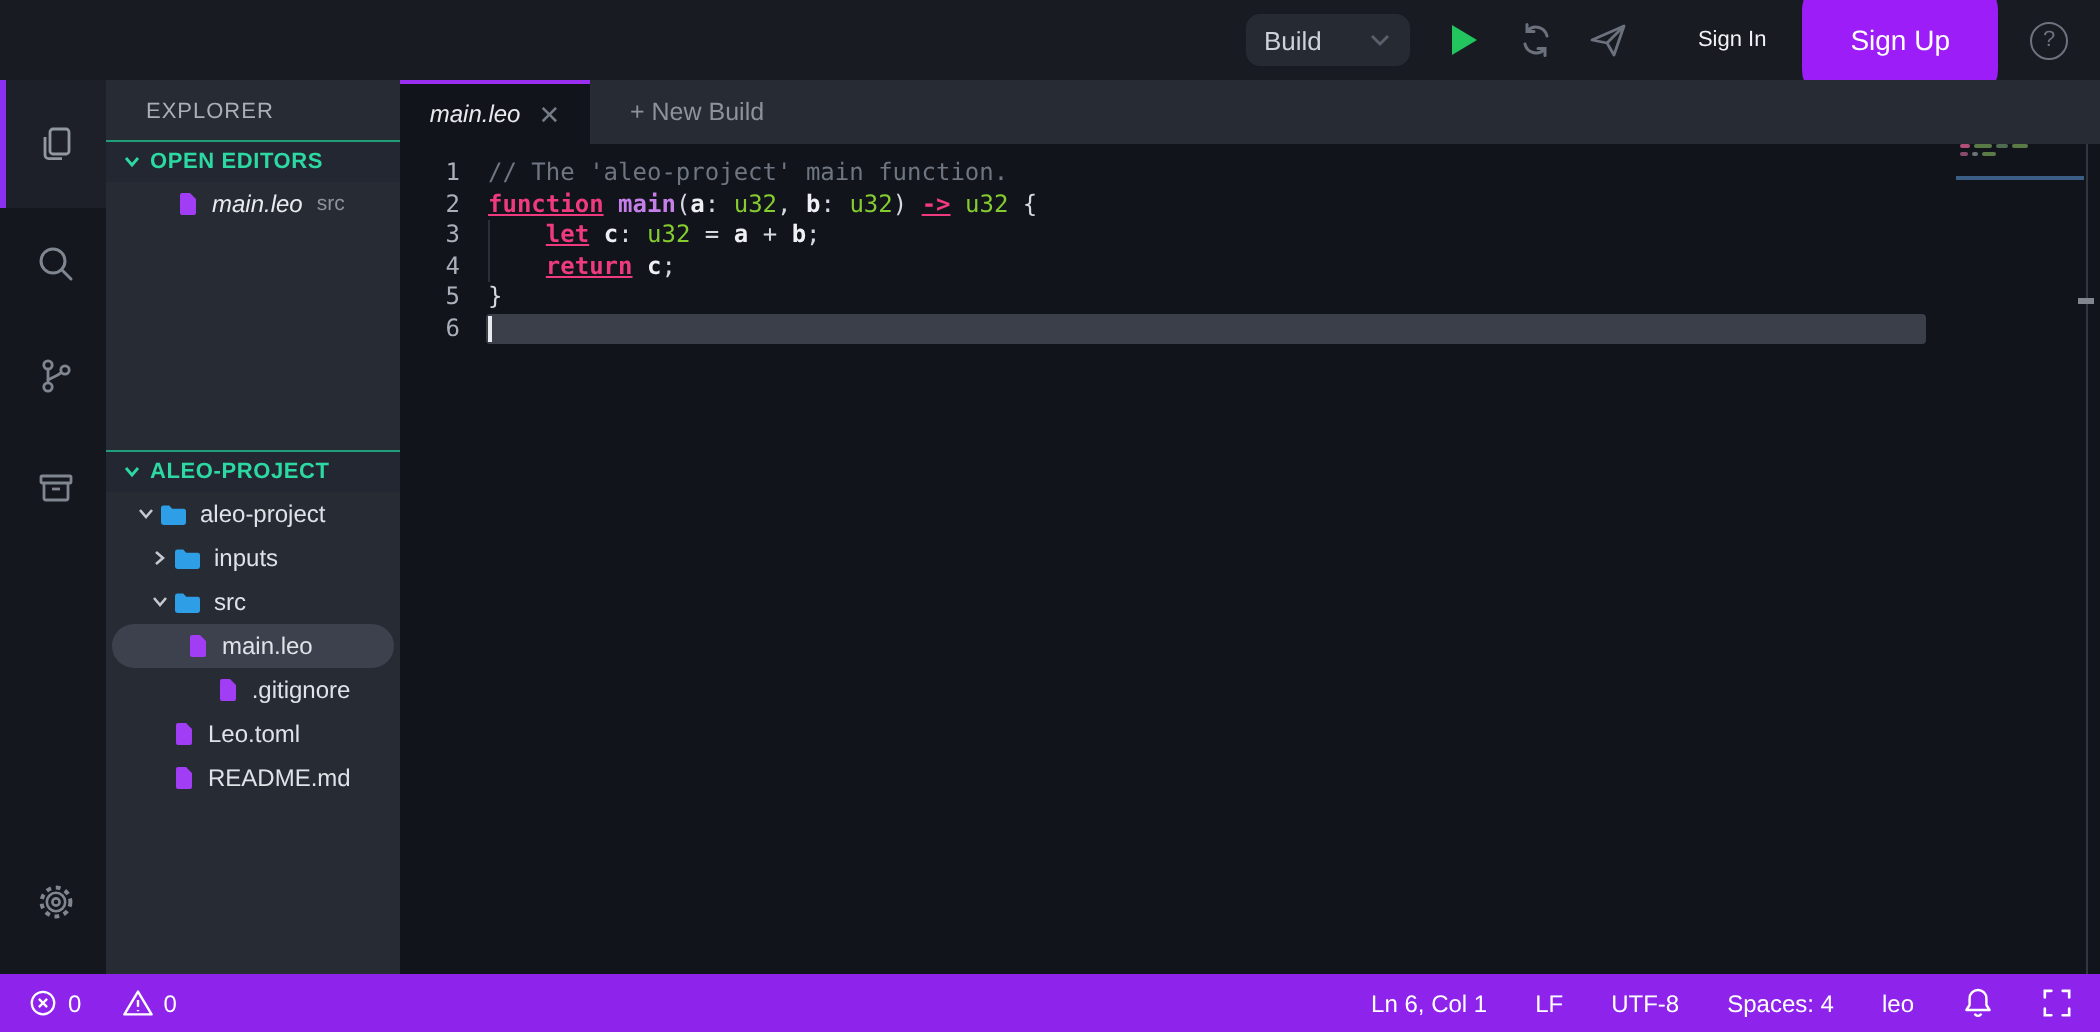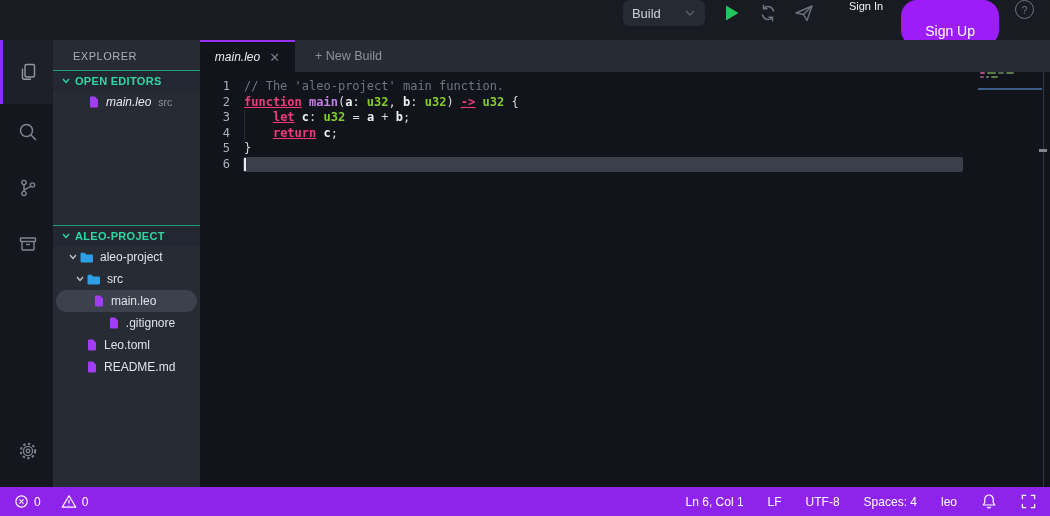--- a/index.html
+++ b/index.html
@@ -1,20 +1,20 @@
 <!DOCTYPE html>
 <html style="--accent_purple: #9c1df7; --statusbar_purple: #8e24ec; --accent_green: #2cd9a2; --keyword: #ef3b7d; --type: #85cc30; --function: #c47fe8; --comment: #6e7681; --folder_blue: #2e9fe6; --file_purple: #a03df5; --play_green: #22c55e;"><head>
 <meta charset="utf-8">
 <style>
   * { margin:0; padding:0; box-sizing:border-box; }
   html,body { width:1050px; height:516px; overflow:hidden; background:#12141c;
     font-family:"Liberation Sans", sans-serif; }
 
   
-  .topbar { height:40px; background:#191b23; display:flex; 
+  .topbar { height:40px; background:#191b23; display:flex; align-items:center;
     justify-content:flex-end; padding-right:16px; gap:10px; }
   .build-select { display:flex; align-items:center; justify-content:space-between;
     width:82px; height:26px; background:#262a33; border-radius:7px; padding:0 9px;
     color:#cdd1d8; font-size:13px; cursor:pointer; }
   .build-select .chev svg { display:block; }
   .tb-icon { display:flex; align-items:center; justify-content:center; width:26px; height:26px; cursor:pointer; }
   .play-btn { margin-left:4px; }
   .signin { color:#f2f3f5; font-size:11px; margin-left:22px; margin-right:8px; cursor:pointer; }
   .signup { background:var(--accent_purple,#9c1df7); color:#fff; font-size:14px;
     padding:23px 24px; border-radius:16px; border:none; cursor:pointer; }
@@ -63,21 +63,21 @@
   .ln-num { width:44px; flex:0 0 44px; text-align:right; padding-right:14px; color:#aab0ba; }
   .ln-content { position:relative; white-space:pre; color:#d5d8de; }
   .guide { position:absolute; left:0; top:0; bottom:0; width:1px; background:#2b2f39; }
   .code-line.active .ln-content::before { content:""; position:absolute; left:-1px; top:0;
     width:720px; height:15.5px; background:#3a3f49; border-radius:2px; z-index:0; }
   .code-line.active .ln-content::after { content:""; position:absolute; left:0; top:1px;
     width:1.5px; height:13px; background:#e8eaee; z-index:1; }
   .tok-cm { color:var(--comment,#6e7681); }
   .tok-kw { color:var(--keyword,#ef3b7d); font-weight:bold;text-decoration:underline; }
   .tok-fn { color:var(--function,#c47fe8); font-weight:bold; }
-  .tok-ty { color:var(--type,#85cc30); font-weight:bold;text-align:right; }
+  .tok-ty { color:var(--type,#85cc30); font-weight:normal;text-align:right; }
   .tok-id { color:#eef0f4; font-weight:bold; }
   .tok-pl { color:#d5d8de; }
 
   
   .minimap { position:absolute; top:0; right:8px; width:62px; height:22px; }
   .mm-row { display:flex; gap:2px; margin-bottom:2px; height:2px; }
   .mm-seg { height:2px; border-radius:1px; }
   .mm-line { position:absolute; top:16px; left:-2px; width:64px; height:2px; background:#3b5e86; }
   .scrollbar-track { position:absolute; top:0; bottom:0; right:6px; width:1px; background:#31363f; }
   .scroll-tick { position:absolute; top:77px; right:3px; width:8px; height:3px; background:#80858e; }
@@ -220,20 +220,33 @@
               <svg width="8" height="6" viewBox="0 0 8 6">
                 <path d="M1 1 L4 4.5 L7 1" stroke="#c4c8cf" stroke-width="1.3" fill="none"></path>
               </svg>
             </span>
             <span class="ficon">
               <svg width="13" height="11" viewBox="0 0 13 11">
                 <path d="M0.5 2 A 1.2 1.2 0 0 1 1.7 0.8 H4.6 L6.1 2.4 H11.8 A 1.2 1.2 0 0 1 13 3.6 V9.3 A 1.2 1.2 0 0 1 11.8 10.5 H1.7 A 1.2 1.2 0 0 1 0.5 9.3 Z" fill="#2e9fe6"></path>
               </svg>
             </span>
             <span class="tlabel">aleo-project</span>
+          </div>
+          <div class="tree-row" style="padding-left: 18px;">
+            <span class="chev">
+              <svg width="6" height="8" viewBox="0 0 6 8">
+                <path d="M1 1 L4.5 4 L1 7" stroke="#c4c8cf" stroke-width="1.3" fill="none"></path>
+              </svg>
+            </span>
+            <span class="ficon">
+              <svg width="13" height="11" viewBox="0 0 13 11">
+                <path d="M0.5 2 A 1.2 1.2 0 0 1 1.7 0.8 H4.6 L6.1 2.4 H11.8 A 1.2 1.2 0 0 1 13 3.6 V9.3 A 1.2 1.2 0 0 1 11.8 10.5 H1.7 A 1.2 1.2 0 0 1 0.5 9.3 Z" fill="#2e9fe6"></path>
+              </svg>
+            </span>
+            <span class="tlabel">inputs</span>
           </div>
           <div class="tree-row" style="padding-left: 18px;">
             <span class="chev">
               <svg width="8" height="6" viewBox="0 0 8 6">
                 <path d="M1 1 L4 4.5 L7 1" stroke="#c4c8cf" stroke-width="1.3" fill="none"></path>
               </svg>
             </span>
             <span class="ficon">
               <svg width="13" height="11" viewBox="0 0 13 11">
                 <path d="M0.5 2 A 1.2 1.2 0 0 1 1.7 0.8 H4.6 L6.1 2.4 H11.8 A 1.2 1.2 0 0 1 13 3.6 V9.3 A 1.2 1.2 0 0 1 11.8 10.5 H1.7 A 1.2 1.2 0 0 1 0.5 9.3 Z" fill="#2e9fe6"></path>

